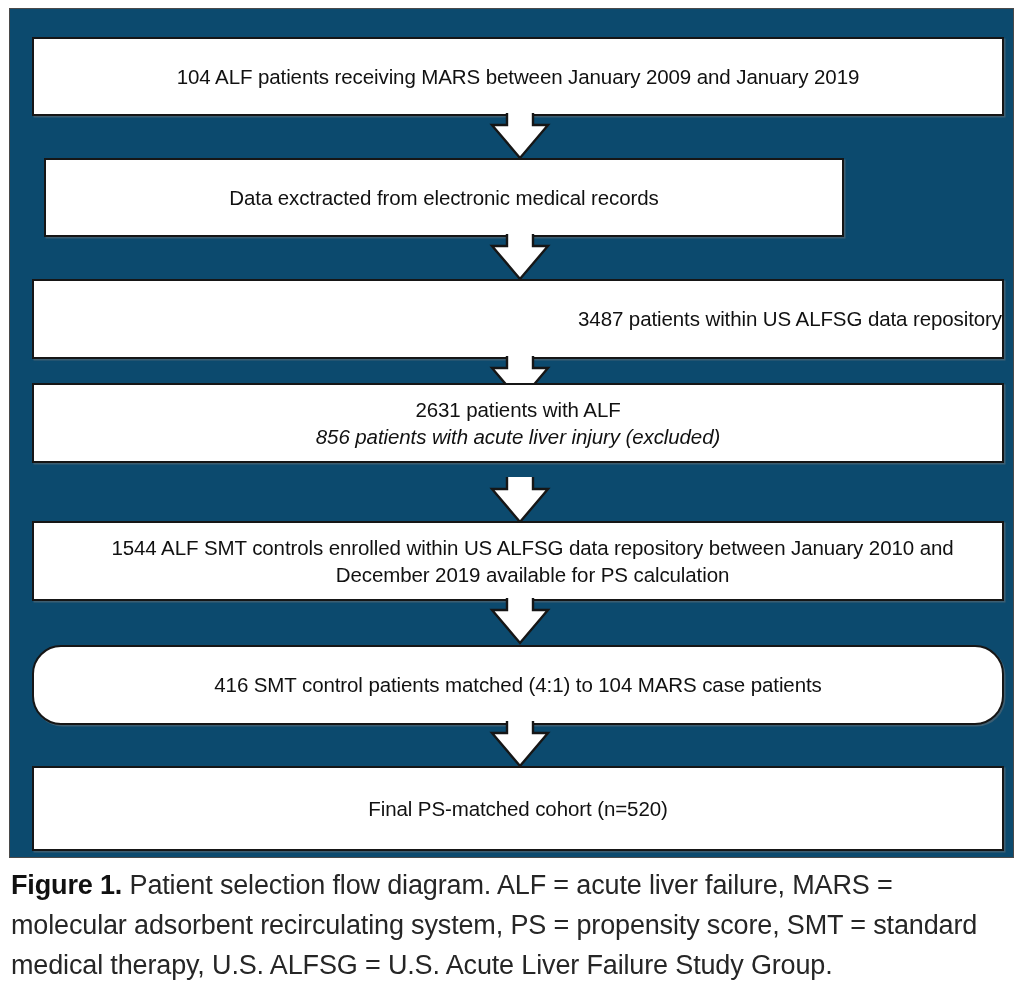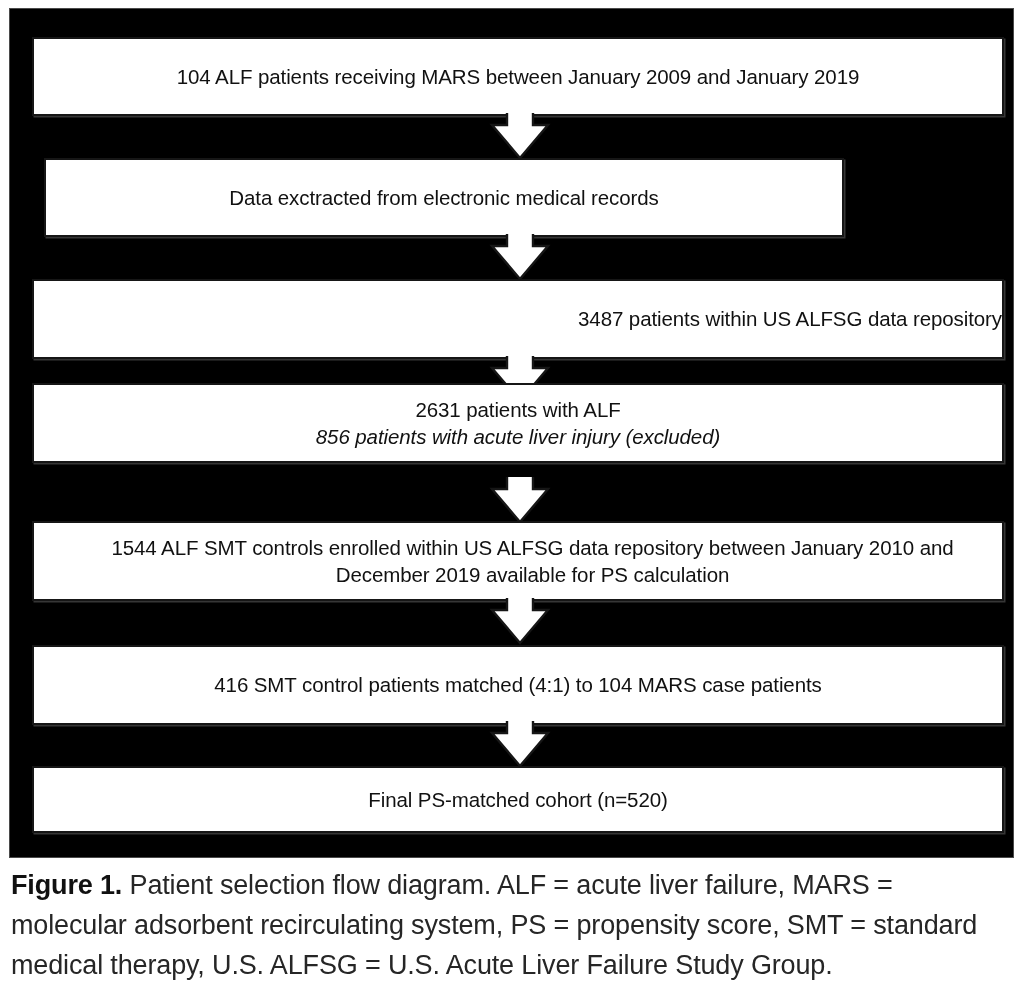--- a/index.html
+++ b/index.html
@@ -25,21 +25,21 @@
 
   
   .diagram-frame {
     position: absolute;
     left: 9px;
     top: 8px;
     width: 1005px;
     height: 850px;
     border: 1.5px solid #4a4a4a;
     box-sizing: border-box;
-    background: #000000;
+    background: #0c4a6e;
   }
 
   
   .flow-box {
     position: absolute;
     box-sizing: border-box;
     border: 2.5px solid #161616;
     background: #ffffff;
     display: flex;
     flex-direction: column;
@@ -64,22 +64,22 @@
     font-style: italic;
     font-weight: 400;
   }
 
   
   #box-1 { left: 22px;  top: 28px;  width: 972px; height: 79px; }
   #box-2 { left: 34px;  top: 149px; width: 800px; height: 79px; }
   #box-3 { left: 22px;  top: 270px; width: 972px; height: 80px; align-items: flex-end; }
   #box-4 { left: 22px;  top: 374px; width: 972px; height: 80px; }
   #box-5 { left: 22px;  top: 512px; width: 972px; height: 80px; padding-left: 29px; }
-  #box-6 { left: 22px;  top: 636px; width: 972px; height: 80px; }
-  #box-7 { left: 22px;  top: 757px; width: 972px; height: 67px; }
+  #box-6 { left: 22px;  top: 636px; width: 972px; height: 80px; border-radius: 29px; }
+  #box-7 { left: 22px;  top: 757px; width: 972px; height: 85px; }
 
   
   .flow-arrow {
     position: absolute;
     left: 477px;
     width: 66px;
     height: 46px;
   }
   .flow-arrow svg {
     display: block;

